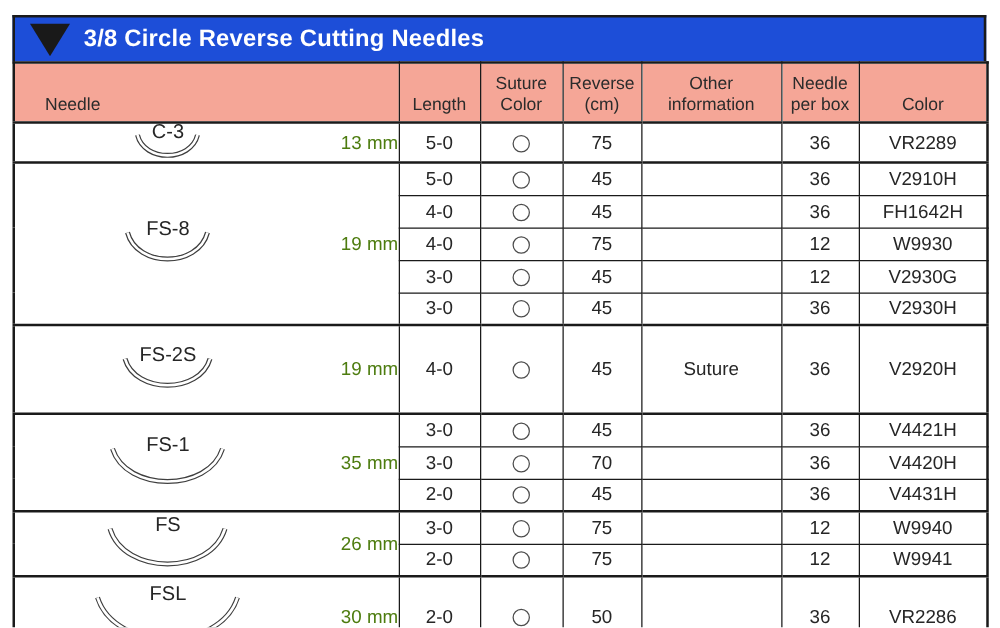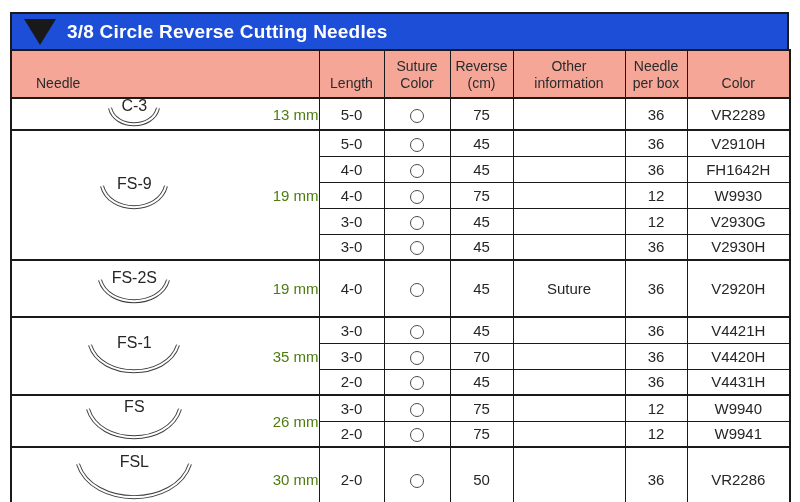--- a/index.html
+++ b/index.html
@@ -35,21 +35,21 @@
   th,td{border:1px solid #1a1a1a;overflow:hidden;}
   thead th{
     background:#f5a697;height:41px;font-weight:400;font-size:14px;color:#2b2b2b;
     vertical-align:bottom;padding:0 2px 5px 2px;text-align:center;
     white-space:pre-line;line-height:1.22;border-bottom:2px solid #1a1a1a;
   }
   thead th.h-needle{text-align:left;padding-left:24px;}
   tbody td{font-size:15px;text-align:center;vertical-align:middle;padding:0;}
   tbody td.code-cell{text-align:center;}
   tr.group-start td{border-top:2px solid #1a1a1a;}
-  tr.rh26{height:26px;} tr.rh32{height:32px;} tr.rh46{height:64px;} tr.rh57{height:57px;}
+  tr.rh26{height:26px;} tr.rh32{height:32px;} tr.rh46{height:64px;} tr.rh57{height:71px;}
   .needle-cell{border-left:none;}
   .n-wrap{display:flex;align-items:center;height:100%;gap:16px;}
   .fig-zone{width:247px;display:flex;justify-content:center;align-items:center;}
   .n-fig{position:relative;}
   .n-fig svg{display:block;overflow:visible;}
   .n-label{
     position:absolute;left:50%;top:-5px;transform:translateX(-50%);
     font-size:16px;color:#262626;white-space:nowrap;
   }
   .n-size{font-size:15px;color:#4d7c0f;white-space:nowrap;}
@@ -117,21 +117,21 @@
           </tr>
           <tr class="group-start rh26">
             <td class="needle-cell" rowspan="5">
               <div class="n-wrap">
                 <div class="fig-zone">
                   <div class="n-fig">
                     <svg width="68" height="30">
                       <path d="M 2,6 C 9.5,34.3 58.5,34.3 66,6" fill="none" stroke="#3f3f3f" stroke-width="4"></path>
                       <path d="M 2,6 C 9.5,34.3 58.5,34.3 66,6" fill="none" stroke="#ffffff" stroke-width="2.1"></path>
                     </svg>
-                    <span class="n-label">FS-9</span>
+                    <span class="n-label">FS-8</span>
                   </div>
                 </div>
                 <span class="n-size">19 mm</span>
               </div>
             </td>
             <td>5-0</td>
             <td><span class="suture-circle"></span></td>
             <td>45</td>
             <td></td>
             <td>36</td>

